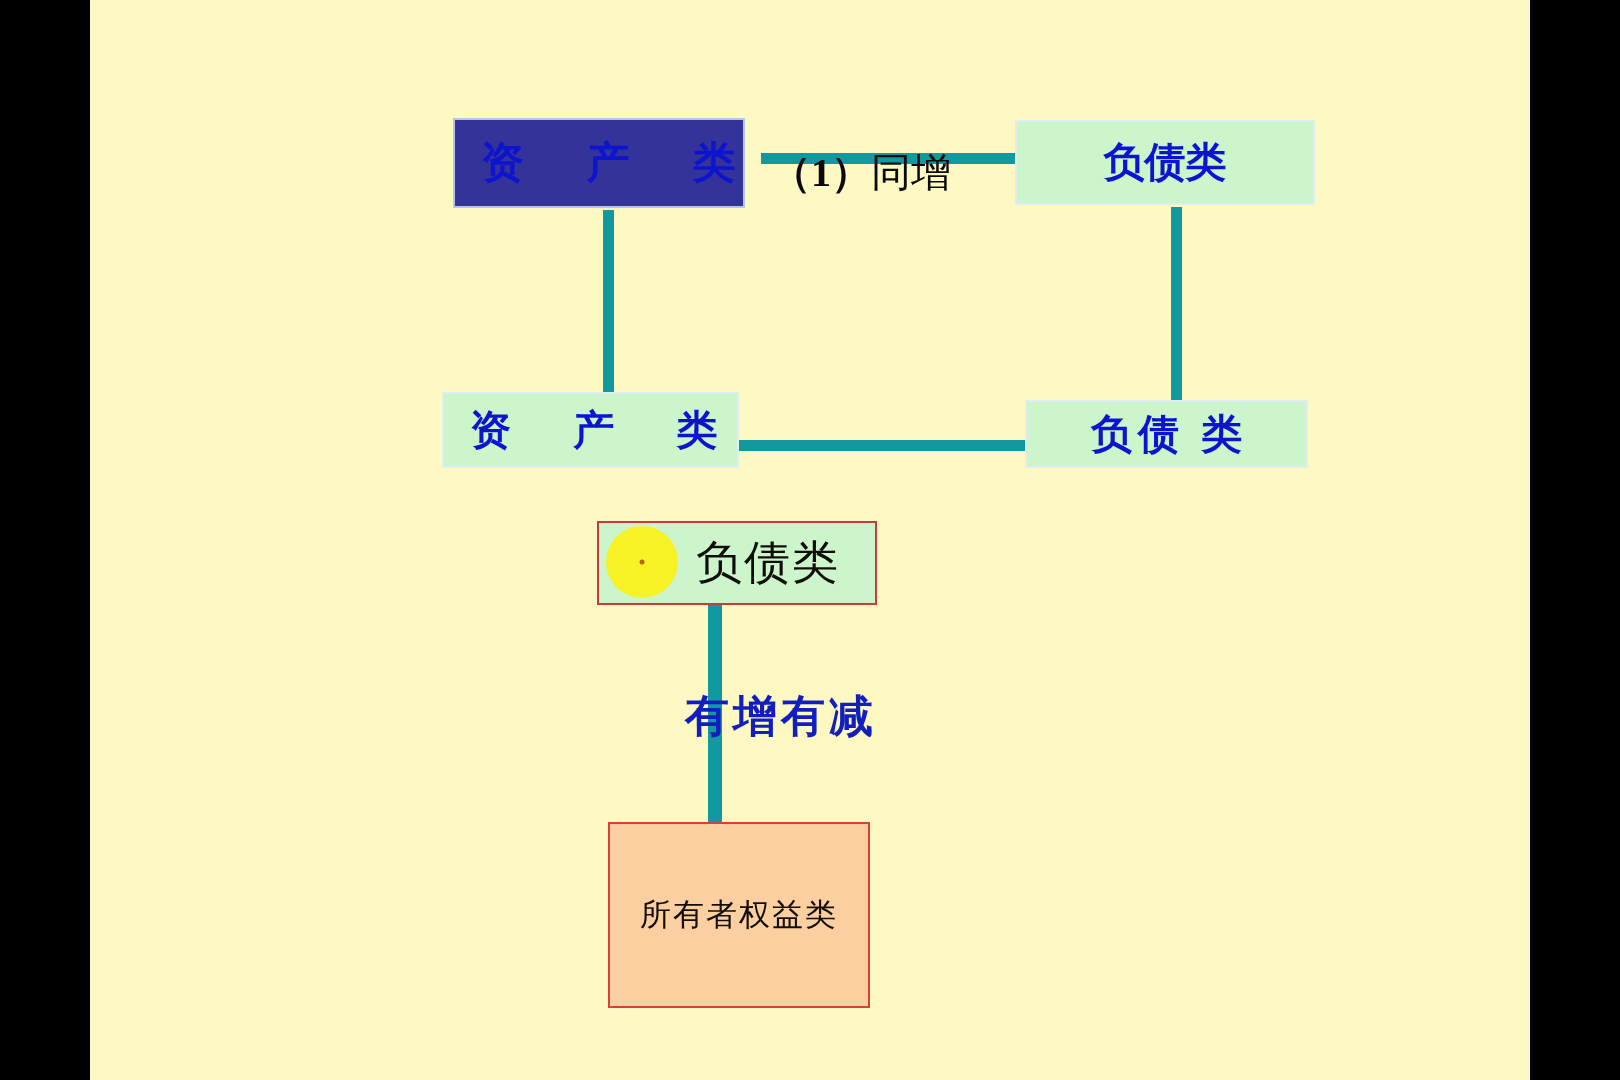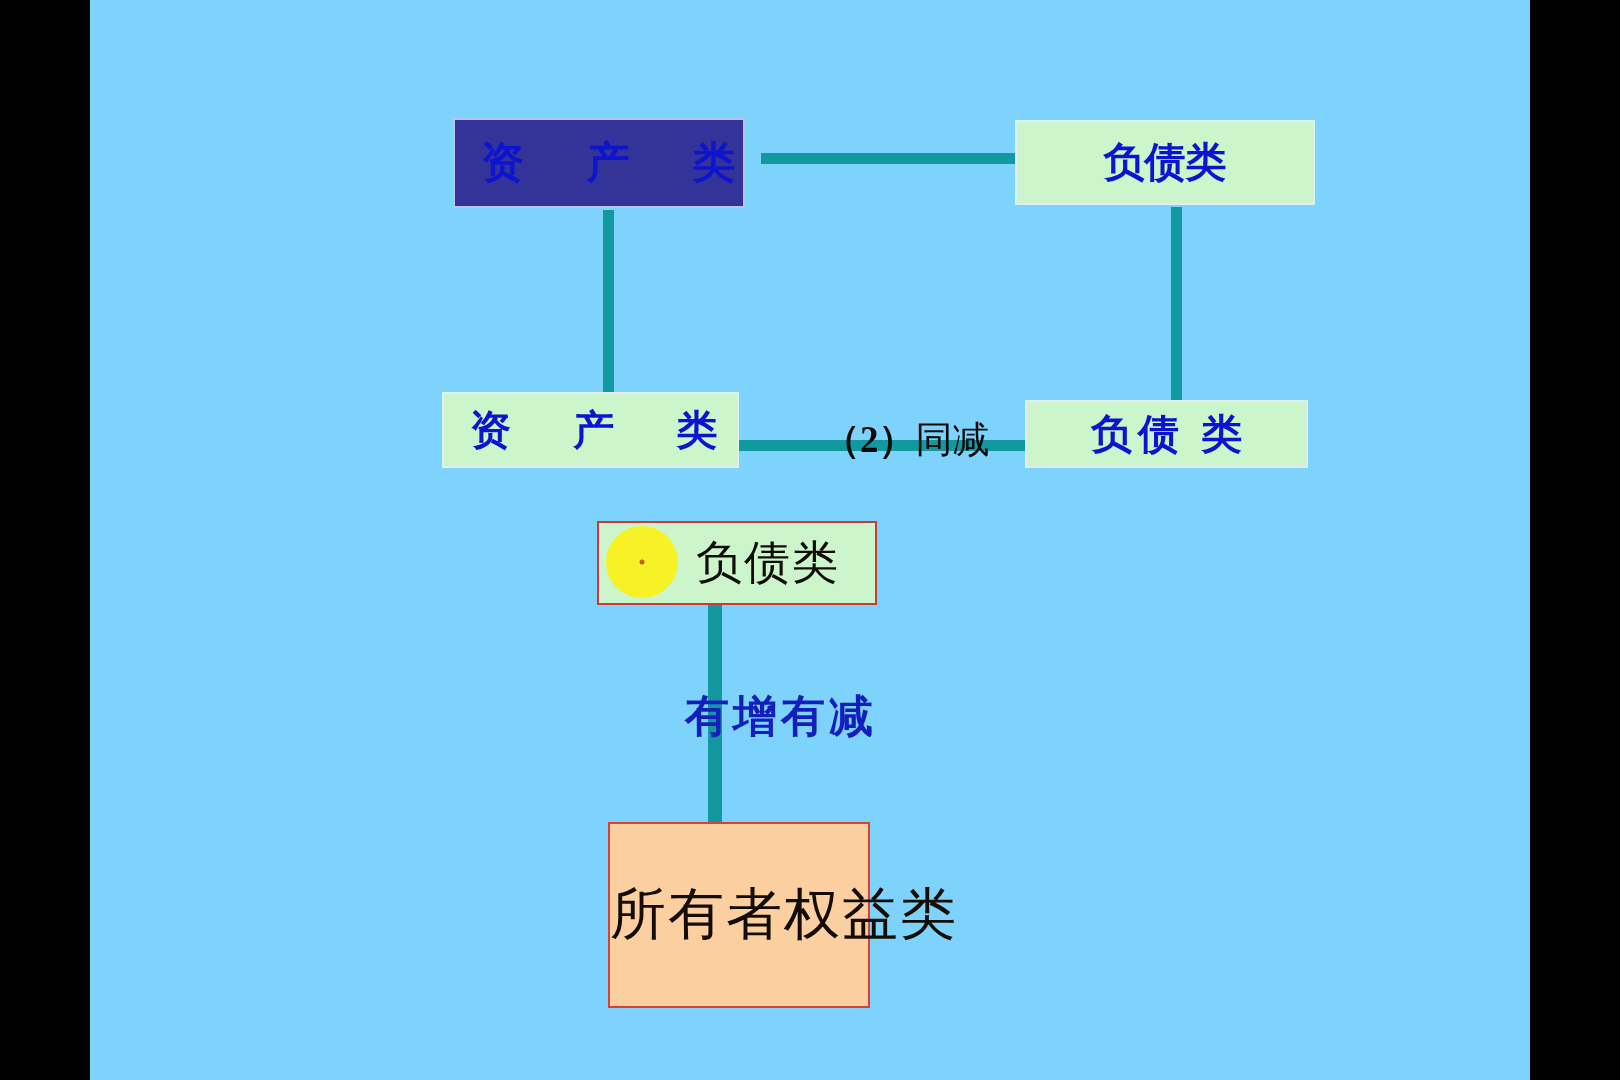--- a/index.html
+++ b/index.html
@@ -26,21 +26,21 @@
   .bar.left  { left: 0;    width: 90px; }
   .bar.right { left: 1530px; width: 90px; }
 
   
   #canvas {
     position: absolute;
     left: 90px;
     top: 0;
     width: 1440px;
     height: 1080px;
-    background: #7dd3fc;
+    background: #fef9c3;
     z-index: 1;
     text-decoration: underline;
   }
 
   
   .conn {
     position: absolute;
     background: #12989f;
     z-index: 4;
   }
@@ -96,21 +96,21 @@
     padding-left: 62px;
     letter-spacing: 2px;
   }
 
   .box-equity {
     background: #fbcfa0;
     border: 2px solid #d8403a;
   }
   .box-equity .box-label {
     color: #130d06;
-    font-size: 56px;
+    font-size: 31px;
     text-align: center;
     letter-spacing: 2px;
   }
 
   
   .blob {
     position: absolute;
     border-radius: 50%;
     background: #f7f226;
     z-index: 7;
@@ -182,26 +182,26 @@
       <span class="box-label">负债类</span>
     </div>
     <div class="blob" style="left:516px; top:526px; width:72px; height:72px;">
       <span class="blob-dot"></span>
     </div>
 
     <div class="box box-equity" style="left:518px; top:822px; width:262px; height:186px;">
       <span class="box-label">所有者权益类</span>
     </div>
 
-
-
-
-    <div class="edge-label black" style="left:733px; top:415px; font-size:37px;">
-      <span class="num">（2）</span><span>同减</span>
-    </div>
+    <div class="edge-label black" style="left:681px; top:145px;">
+      <span class="num">（1）</span><span>同增</span>
+    </div>
+
+
+
 
     <div class="edge-label blue" style="left:595px; top:687px;">
       <span>有增有减</span>
     </div>
 
   </div>
 
   <div class="bar left"></div>
   <div class="bar right"></div>
 

